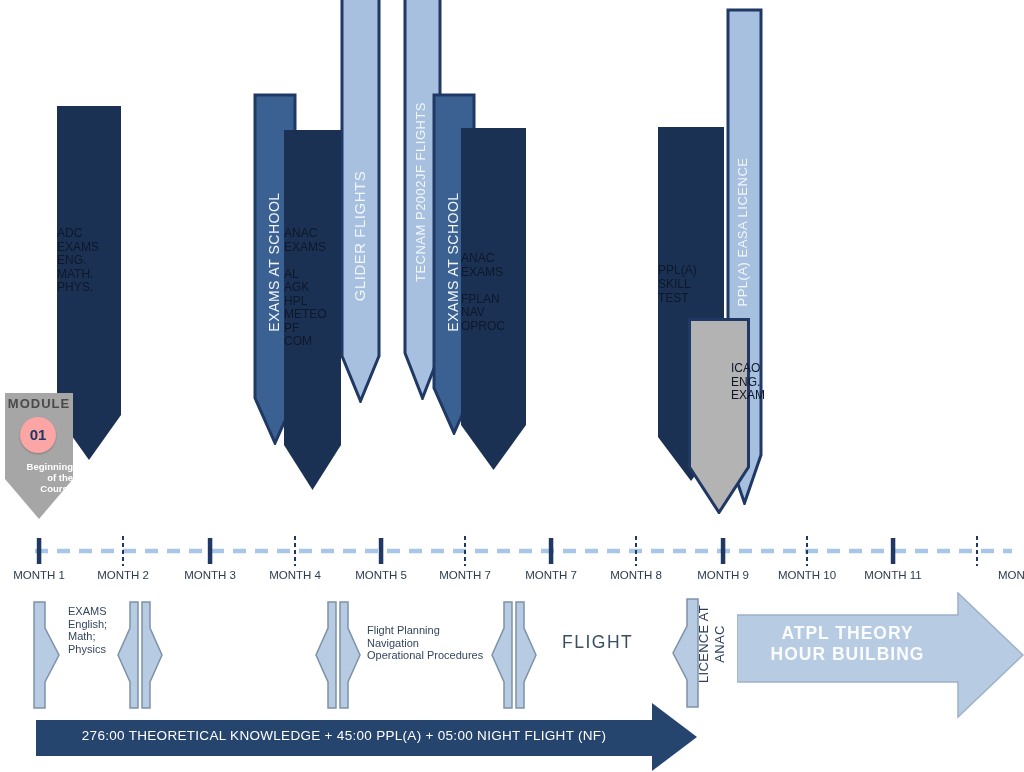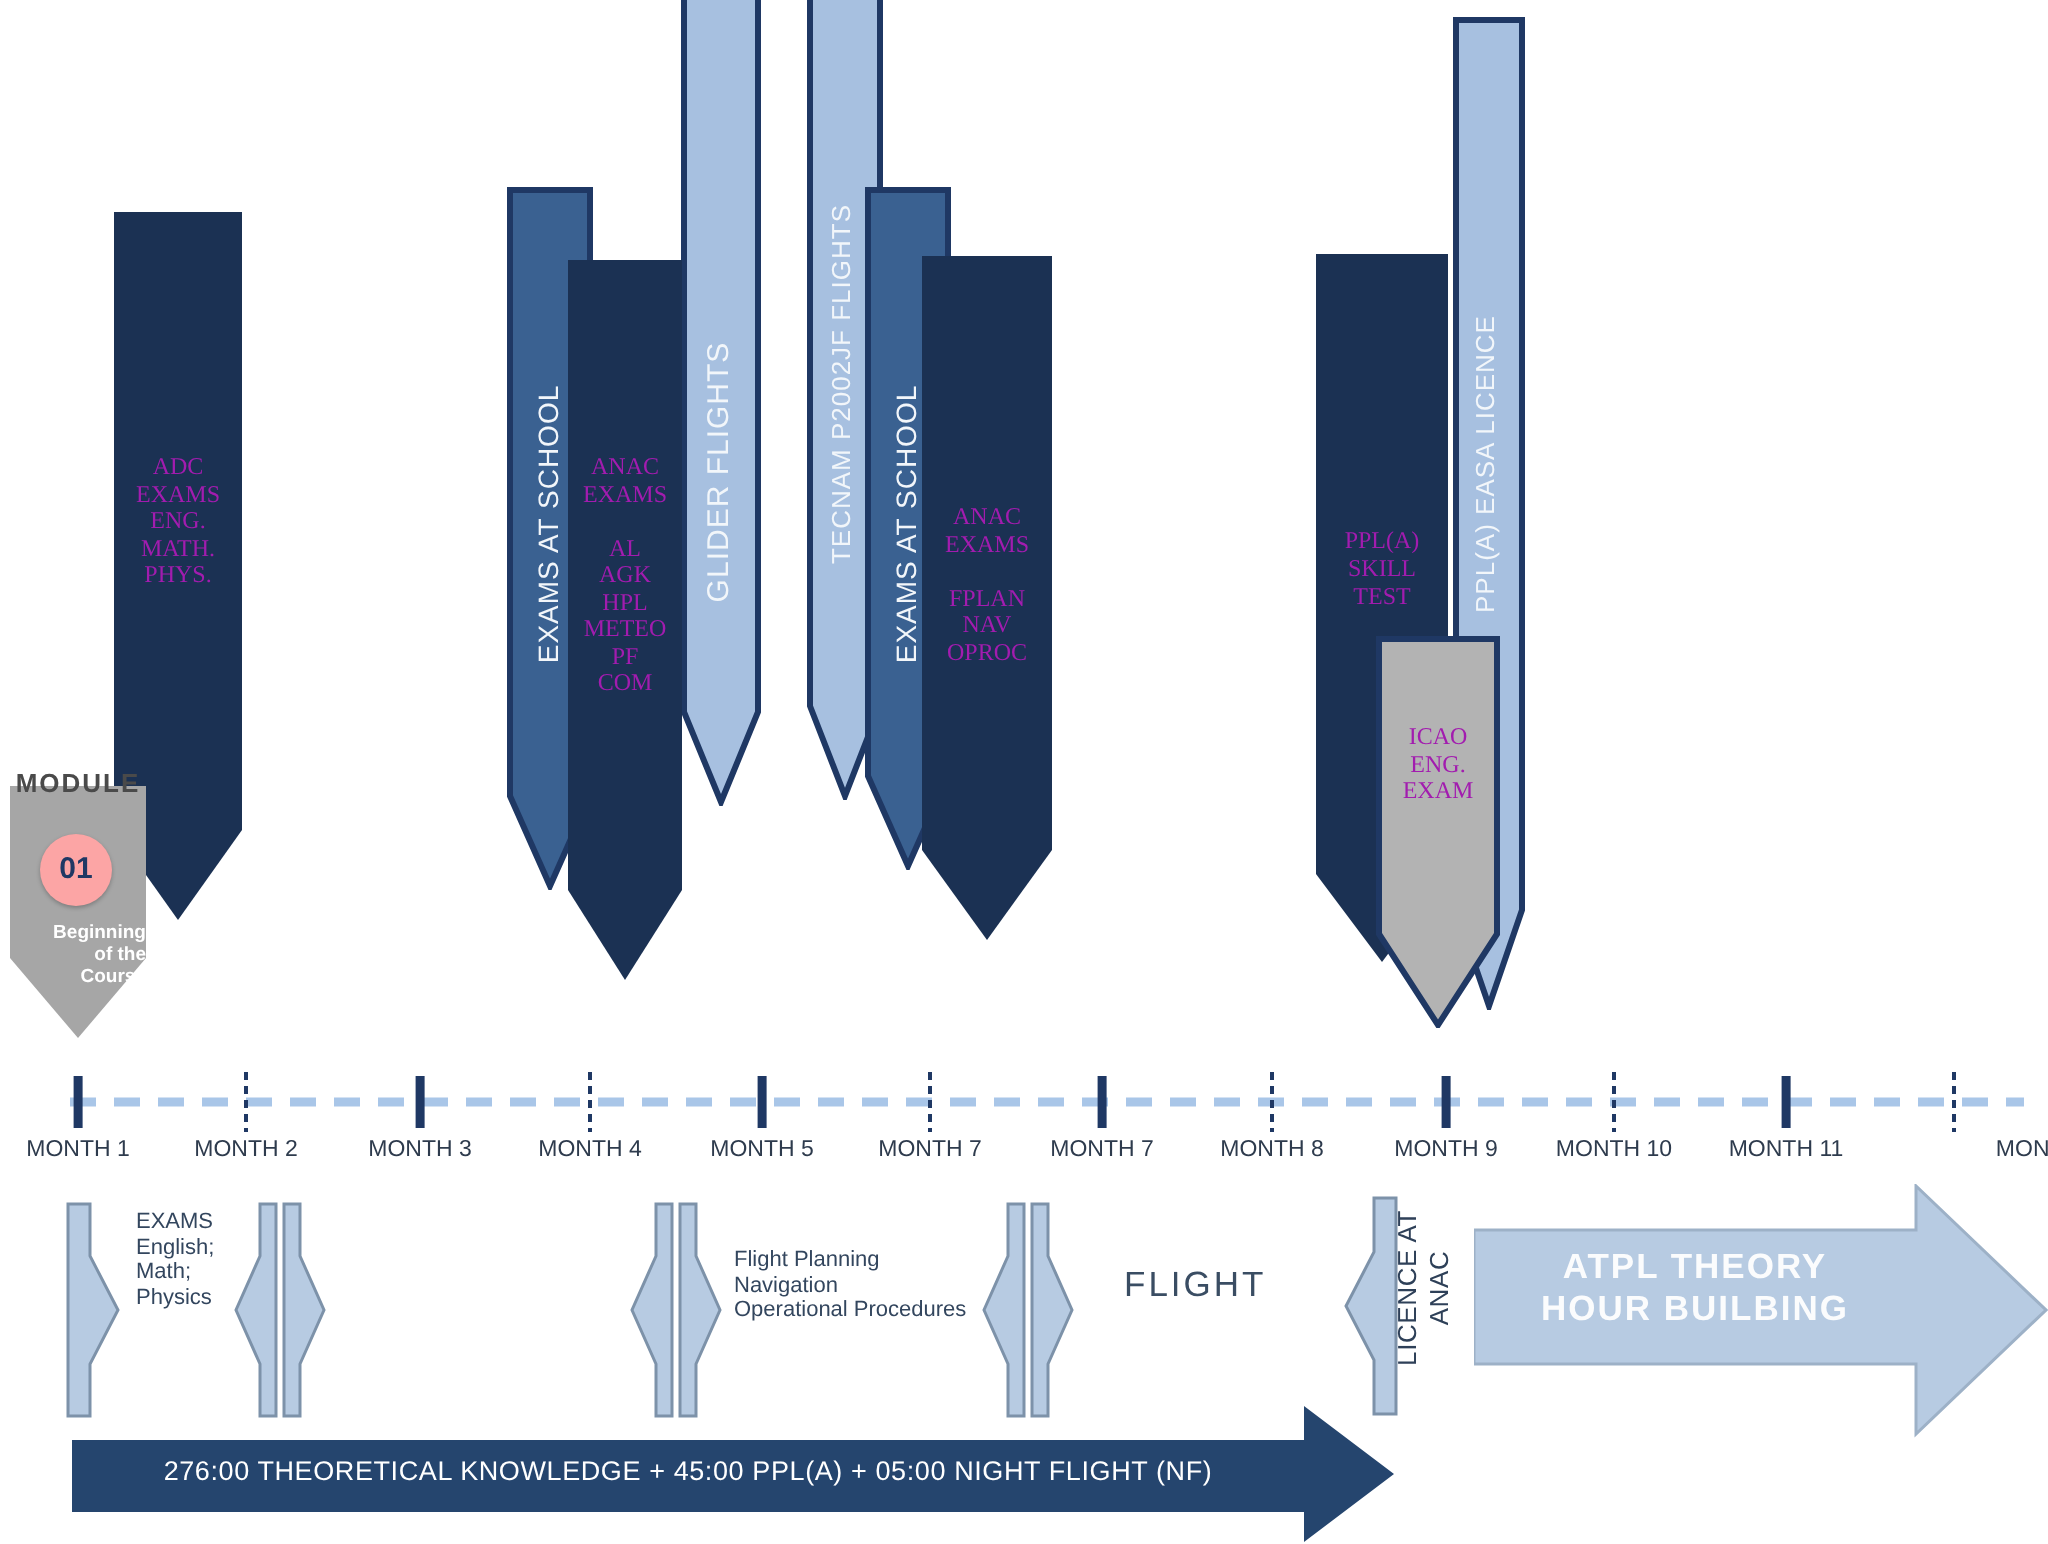--- a/index.html
+++ b/index.html
@@ -3,22 +3,22 @@
 <meta charset="utf-8">
 <style>
   html,body{margin:0;padding:0;background:#ffffff;}
   .stage{
     position:relative;width:1024px;height:772px;background:#ffffff;overflow:hidden;
     font-family:"Liberation Sans", sans-serif;
   }
   .abs{position:absolute;}
   .pre{white-space:pre-line;}
   .banner-text{
-    position:absolute;color:#a21caf;text-align:center;white-space:pre-line;
-    font-size:12px;line-height:13.5px;font-family:Liberation Serif, serif;
+    position:absolute;color:#0f172a;white-space:pre-line;
+    font-size:12px;line-height:13.5px;
   }
   .vtext{
     position:absolute;color:#f2f6fa;text-align:center;white-space:pre-line;
     transform:rotate(-90deg);font-size:14px;letter-spacing:0.5px;
   }
   .note{
     position:absolute;color:#33465e;white-space:pre-line;text-align:left;
     font-size:11px;line-height:12.7px;
   }
   .month-label{
@@ -41,21 +41,21 @@
   </svg>
   <div class="banner-text" style="left:57px;top:227px;width:64px;">ADC
 EXAMS
 ENG.
 MATH.
 PHYS.</div>
 
   <svg class="abs" style="left:5px;top:393px;" width="68" height="126">
     <polygon points="0,0 68,0 68,86 34,126 0,86" fill="#a6a6a6"></polygon>
   </svg>
-  <div class="abs" style="left:5px;top:384px;width:68px;text-align:center;font-size:13px;font-weight:bold;color:#4a4a4a;letter-spacing:1px;">MODULE</div>
+  <div class="abs" style="left:5px;top:396px;width:68px;text-align:center;font-size:13px;font-weight:bold;color:#4a4a4a;letter-spacing:1px;">MODULE</div>
   <div class="module-circle">01</div>
   <div class="abs pre" style="left:5px;top:461px;width:68px;text-align:right;font-size:9.5px;font-weight:bold;color:#ffffff;line-height:11px;">Beginning
 of the
 Course</div>
 
   <svg class="abs" style="left:253px;top:93px;" width="44" height="352">
     <polygon points="2,2 42,2 42,305 22,350 2,305" fill="#3a6191" stroke="#1f3864" stroke-width="3"></polygon>
   </svg>
   <svg class="abs" style="left:340px;top:0px;" width="41" height="403">
     <polygon points="2,-6 39,-6 39,356 20.5,401 2,356" fill="#a7c0e0" stroke="#1f3864" stroke-width="3"></polygon>
@@ -99,21 +99,21 @@
   <svg class="abs" style="left:726px;top:8px;" width="37" height="497">
     <polygon points="2,2 35,2 35,447 18.5,495 2,447" fill="#a7c0e0" stroke="#1f3864" stroke-width="3"></polygon>
   </svg>
   <svg class="abs" style="left:688px;top:318px;" width="62" height="196">
     <polygon points="1.5,1.5 60.5,1.5 60.5,149 31,194.5 1.5,149" fill="#b3b3b3" stroke="#1f3864" stroke-width="3"></polygon>
   </svg>
   <div class="banner-text" style="left:658px;top:263px;width:66px;line-height:14px;">PPL(A)
 SKILL
 TEST</div>
   <div class="vtext" style="left:594px;top:223px;width:300px;height:18px;font-size:13px;">PPL(A) EASA LICENCE</div>
-  <div class="banner-text" style="left:688px;top:362px;width:62px;">ICAO
+  <div class="banner-text" style="left:688px;top:362px;width:62px;padding-left:43px;">ICAO
 ENG.
 EXAM</div>
 
   <svg class="abs" style="left:0px;top:530px;" width="1024" height="45">
     <line x1="35" y1="21" x2="1012" y2="21" stroke="#a9c6e8" stroke-width="4.5" stroke-dasharray="13 9"></line>
     <rect x="36.8" y="8" width="4.5" height="26" fill="#1f3864"></rect>
     <line x1="123" y1="6" x2="123" y2="36" stroke="#1f3864" stroke-width="2" stroke-dasharray="4 3"></line>
     <rect x="207.8" y="8" width="4.5" height="26" fill="#1f3864"></rect>
     <line x1="295" y1="6" x2="295" y2="36" stroke="#1f3864" stroke-width="2" stroke-dasharray="4 3"></line>
     <rect x="378.8" y="8" width="4.5" height="26" fill="#1f3864"></rect>

